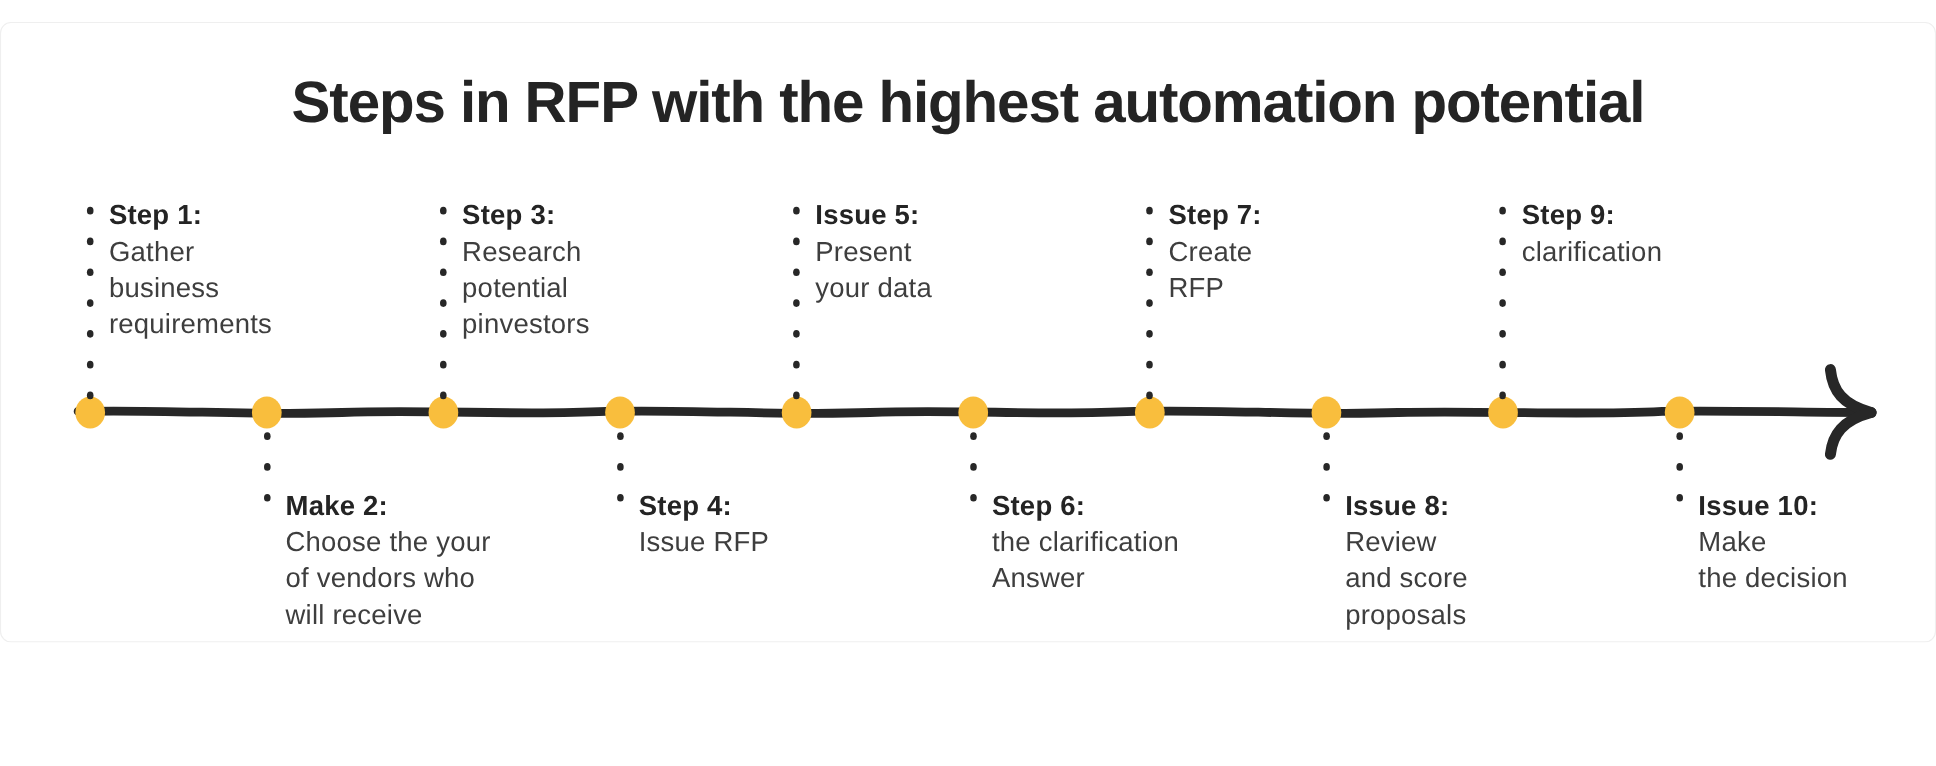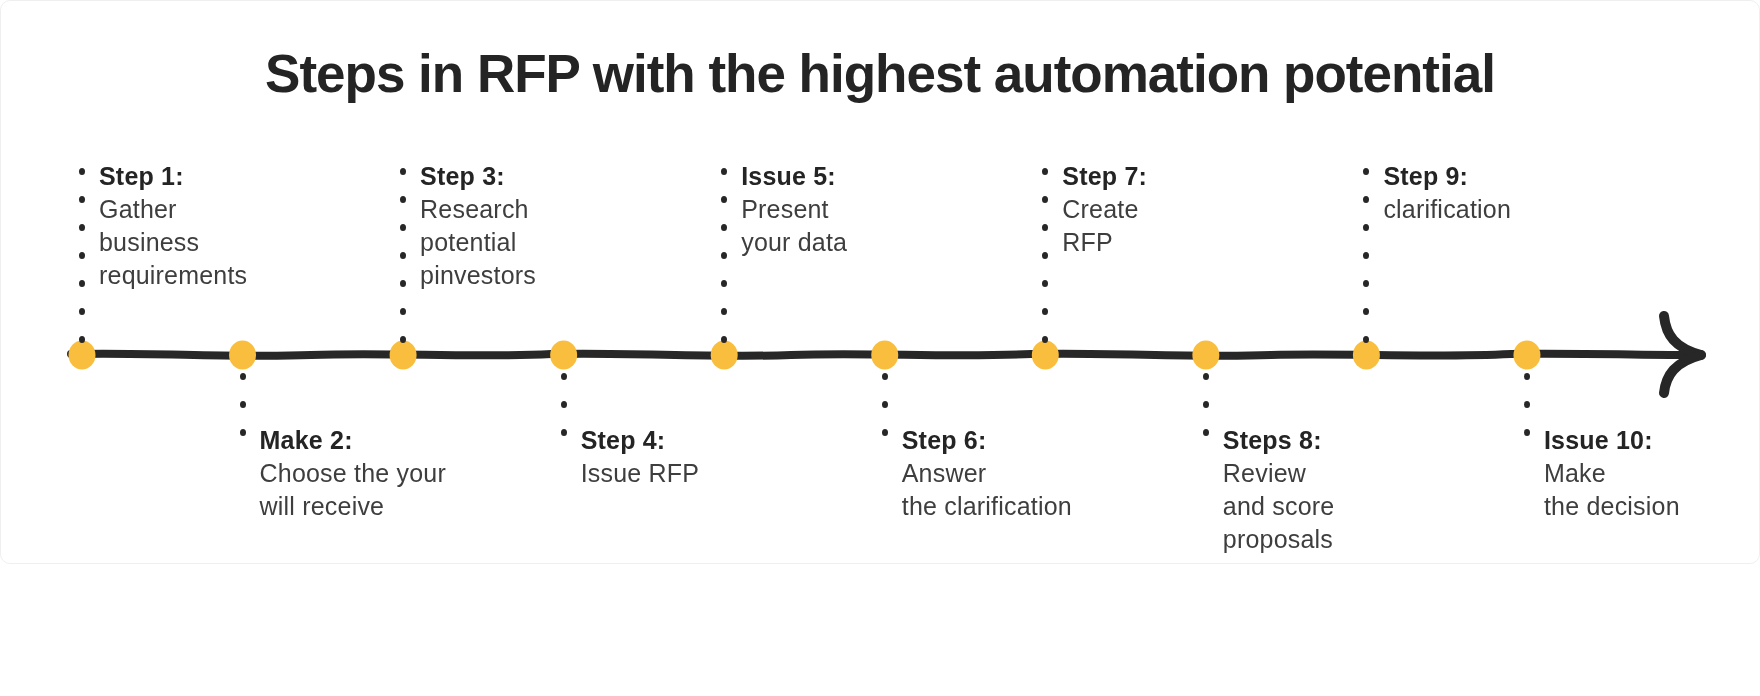--- a/index.html
+++ b/index.html
@@ -5,20 +5,21 @@
   html,body{margin:0;padding:0;background:#ffffff;}
   #canvas{
     position:relative;
     width:1760px;height:564px;
     background:#ffffff;
     border:1px solid #efefef;
     border-radius:10px;
     box-sizing:border-box;
     overflow:hidden;
     font-family:"Liberation Sans","DejaVu Sans",sans-serif;
+    margin-top:20px;
   }
   .title{
     position:absolute;
     left:0;right:0;top:42px;
     text-align:center;
     font-size:53px;
     font-weight:800;
     letter-spacing:-1px;
     color:var(--heading,#242424);
     margin:0;
@@ -119,20 +120,21 @@
         <div class="step-line">requirements</div>
       </div>
       <div>
         <div class="cdot" style="left: 238.55px; top: 371.5px;"></div>
         <div class="cdot" style="left: 238.55px; top: 399.5px;"></div>
         <div class="cdot" style="left: 238.55px; top: 427.5px;"></div>
       </div>
       <div class="step" style="left: 258.55px; top: 423px;">
         <div class="step-label">Make 2:</div>
         <div class="step-line">Choose the your</div>
+        <div class="step-line">of vendors who</div>
         <div class="step-line">will receive</div>
       </div>
       <div>
         <div class="cdot" style="left: 399.1px; top: 166.5px;"></div>
         <div class="cdot" style="left: 399.1px; top: 194.5px;"></div>
         <div class="cdot" style="left: 399.1px; top: 222.5px;"></div>
         <div class="cdot" style="left: 399.1px; top: 250.5px;"></div>
         <div class="cdot" style="left: 399.1px; top: 278.5px;"></div>
         <div class="cdot" style="left: 399.1px; top: 306.5px;"></div>
         <div class="cdot" style="left: 399.1px; top: 334.5px;"></div>
@@ -166,22 +168,22 @@
         <div class="step-line">Present</div>
         <div class="step-line">your data</div>
       </div>
       <div>
         <div class="cdot" style="left: 880.75px; top: 371.5px;"></div>
         <div class="cdot" style="left: 880.75px; top: 399.5px;"></div>
         <div class="cdot" style="left: 880.75px; top: 427.5px;"></div>
       </div>
       <div class="step" style="left: 900.75px; top: 423px;">
         <div class="step-label">Step 6:</div>
+        <div class="step-line">the clarification</div>
         <div class="step-line">Answer</div>
-        <div class="step-line">the clarification</div>
       </div>
       <div>
         <div class="cdot" style="left: 1041.3px; top: 166.5px;"></div>
         <div class="cdot" style="left: 1041.3px; top: 194.5px;"></div>
         <div class="cdot" style="left: 1041.3px; top: 222.5px;"></div>
         <div class="cdot" style="left: 1041.3px; top: 250.5px;"></div>
         <div class="cdot" style="left: 1041.3px; top: 278.5px;"></div>
         <div class="cdot" style="left: 1041.3px; top: 306.5px;"></div>
         <div class="cdot" style="left: 1041.3px; top: 334.5px;"></div>
       </div>
@@ -189,21 +191,21 @@
         <div class="step-label">Step 7:</div>
         <div class="step-line">Create</div>
         <div class="step-line">RFP</div>
       </div>
       <div>
         <div class="cdot" style="left: 1201.85px; top: 371.5px;"></div>
         <div class="cdot" style="left: 1201.85px; top: 399.5px;"></div>
         <div class="cdot" style="left: 1201.85px; top: 427.5px;"></div>
       </div>
       <div class="step" style="left: 1221.85px; top: 423px;">
-        <div class="step-label">Steps 8:</div>
+        <div class="step-label">Issue 8:</div>
         <div class="step-line">Review</div>
         <div class="step-line">and score</div>
         <div class="step-line">proposals</div>
       </div>
       <div>
         <div class="cdot" style="left: 1362.4px; top: 166.5px;"></div>
         <div class="cdot" style="left: 1362.4px; top: 194.5px;"></div>
         <div class="cdot" style="left: 1362.4px; top: 222.5px;"></div>
         <div class="cdot" style="left: 1362.4px; top: 250.5px;"></div>
         <div class="cdot" style="left: 1362.4px; top: 278.5px;"></div>

